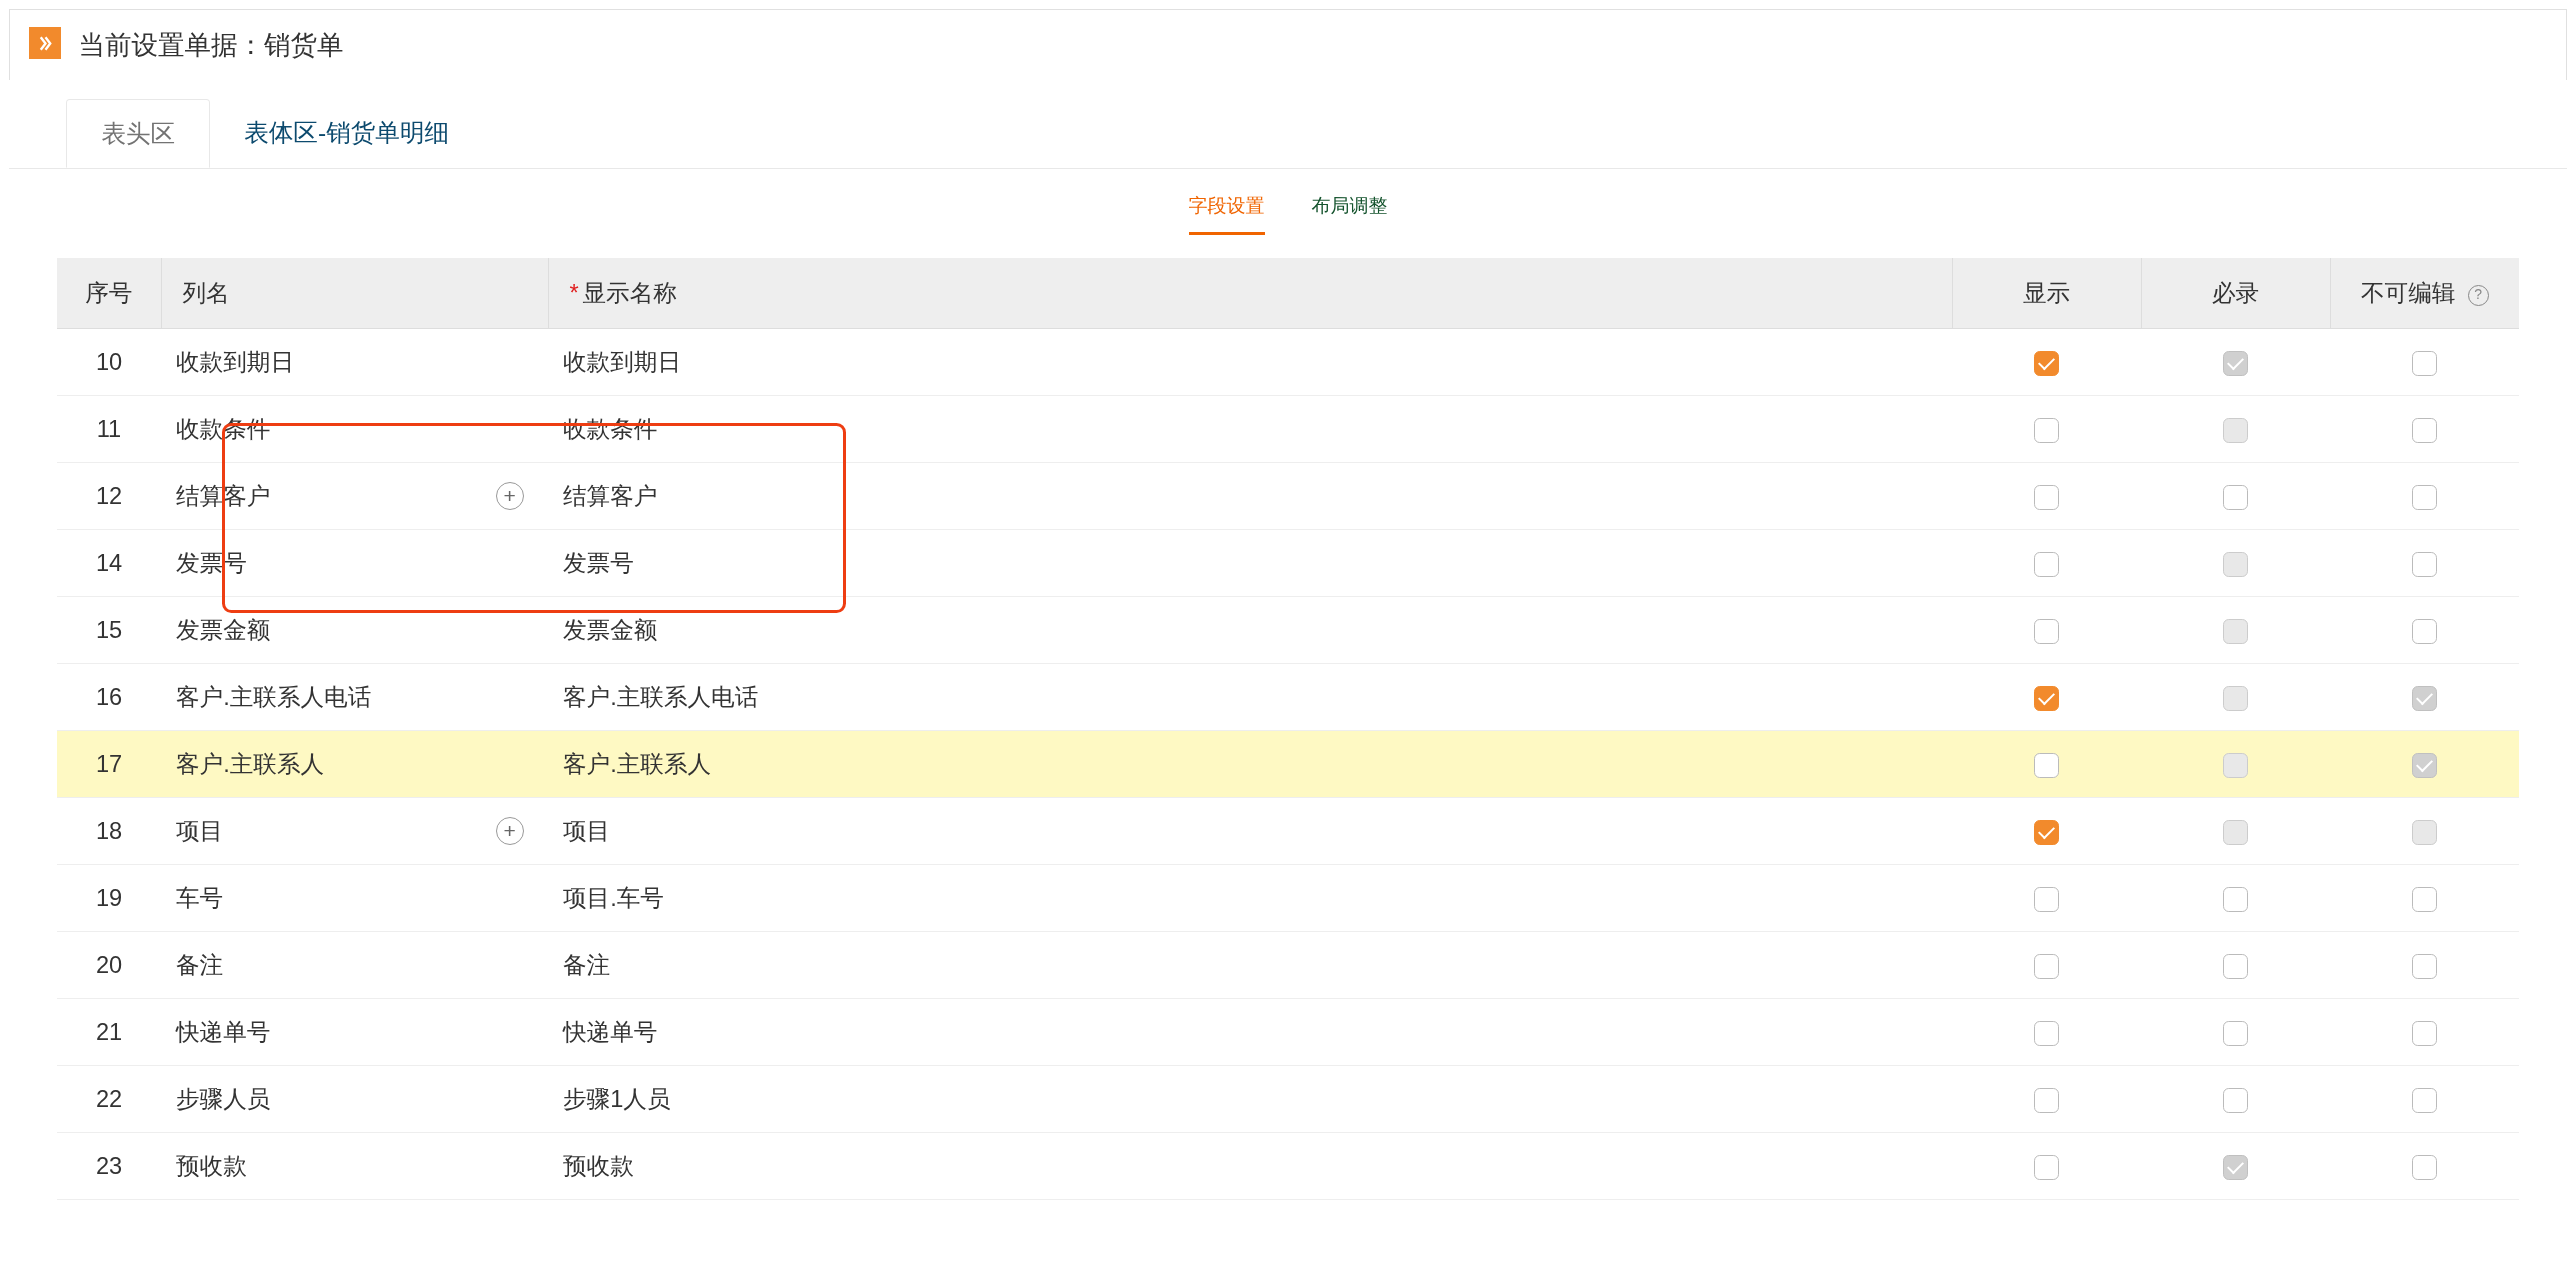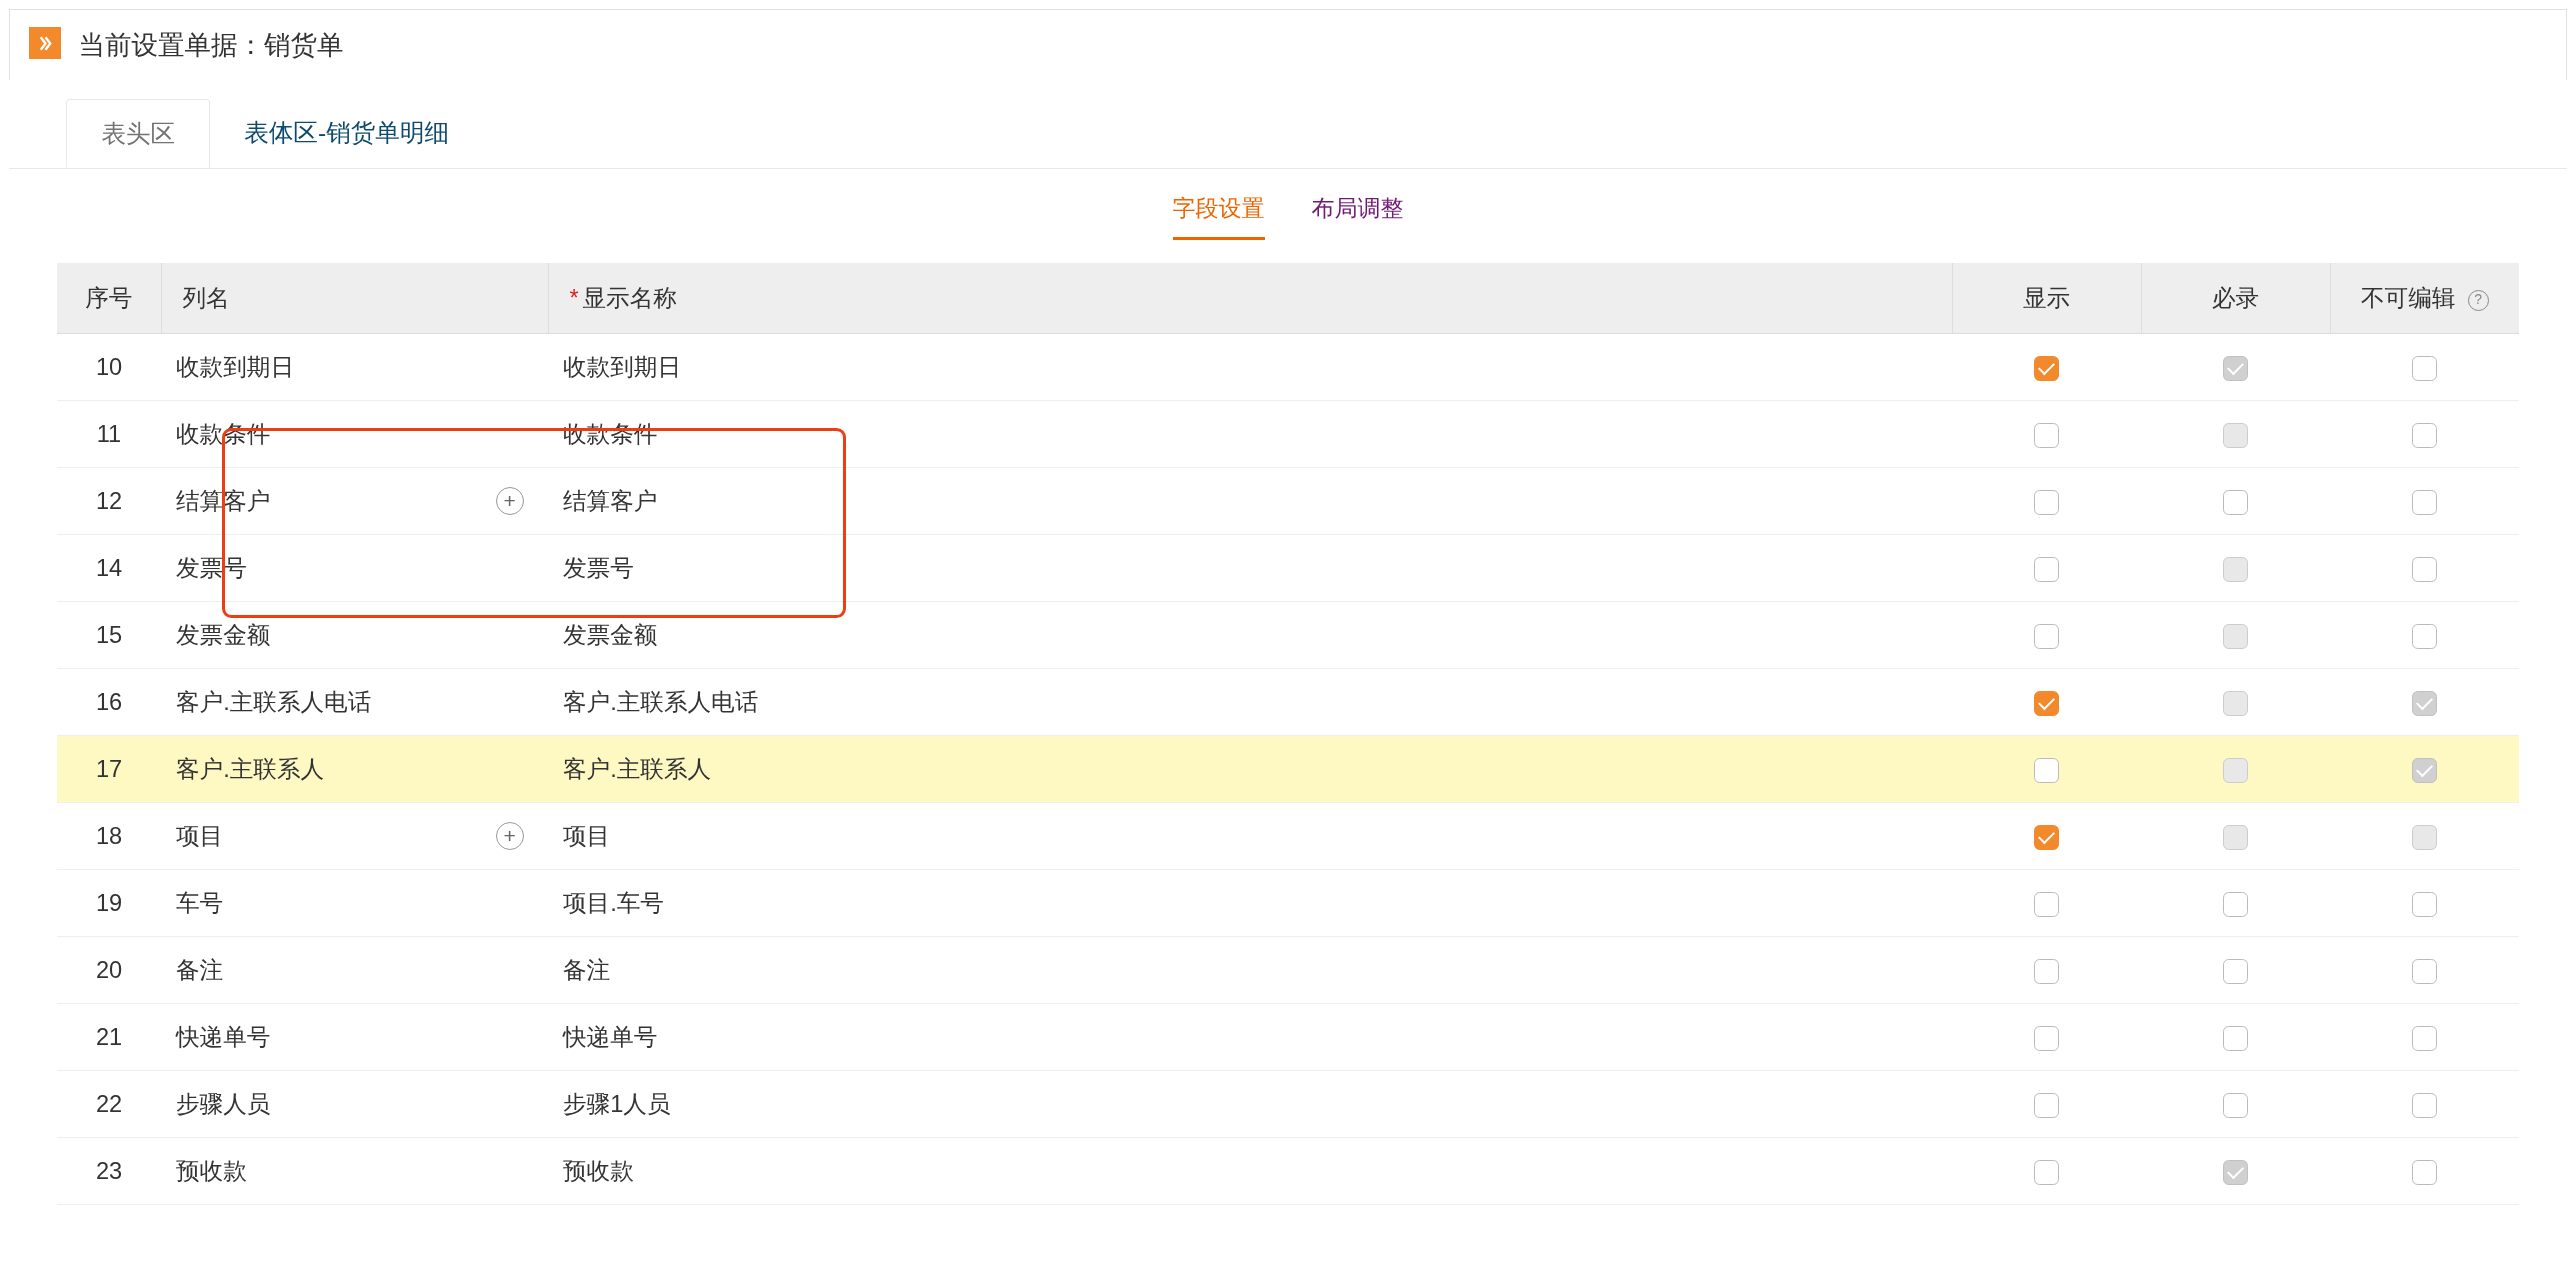--- a/index.html
+++ b/index.html
@@ -51,26 +51,26 @@
       border-bottom: 0.9px solid #fff;
       margin-bottom: -0.9px;
       border-top-left-radius: 3.8px;
       border-top-right-radius: 3.8px;
     }
     .tabs-secondary {
       display: flex;
       justify-content: center;
       gap: 47px;
       padding: 24.6px 0 0;
-      font-size: 23px;
+      font-size: 19px;
     }
     .tabs-secondary .stab {
       padding-bottom: 13.2px;
       cursor: pointer;
-      color: #701a75;
+      color: #14532d;
     }
     .tabs-secondary .stab.active {
       color: #f06400;
       border-bottom: 3.8px solid #f06400;
     }
     .table-area {
       margin: 23px 57px 0 57px;
       position: relative;
     }
     table {

